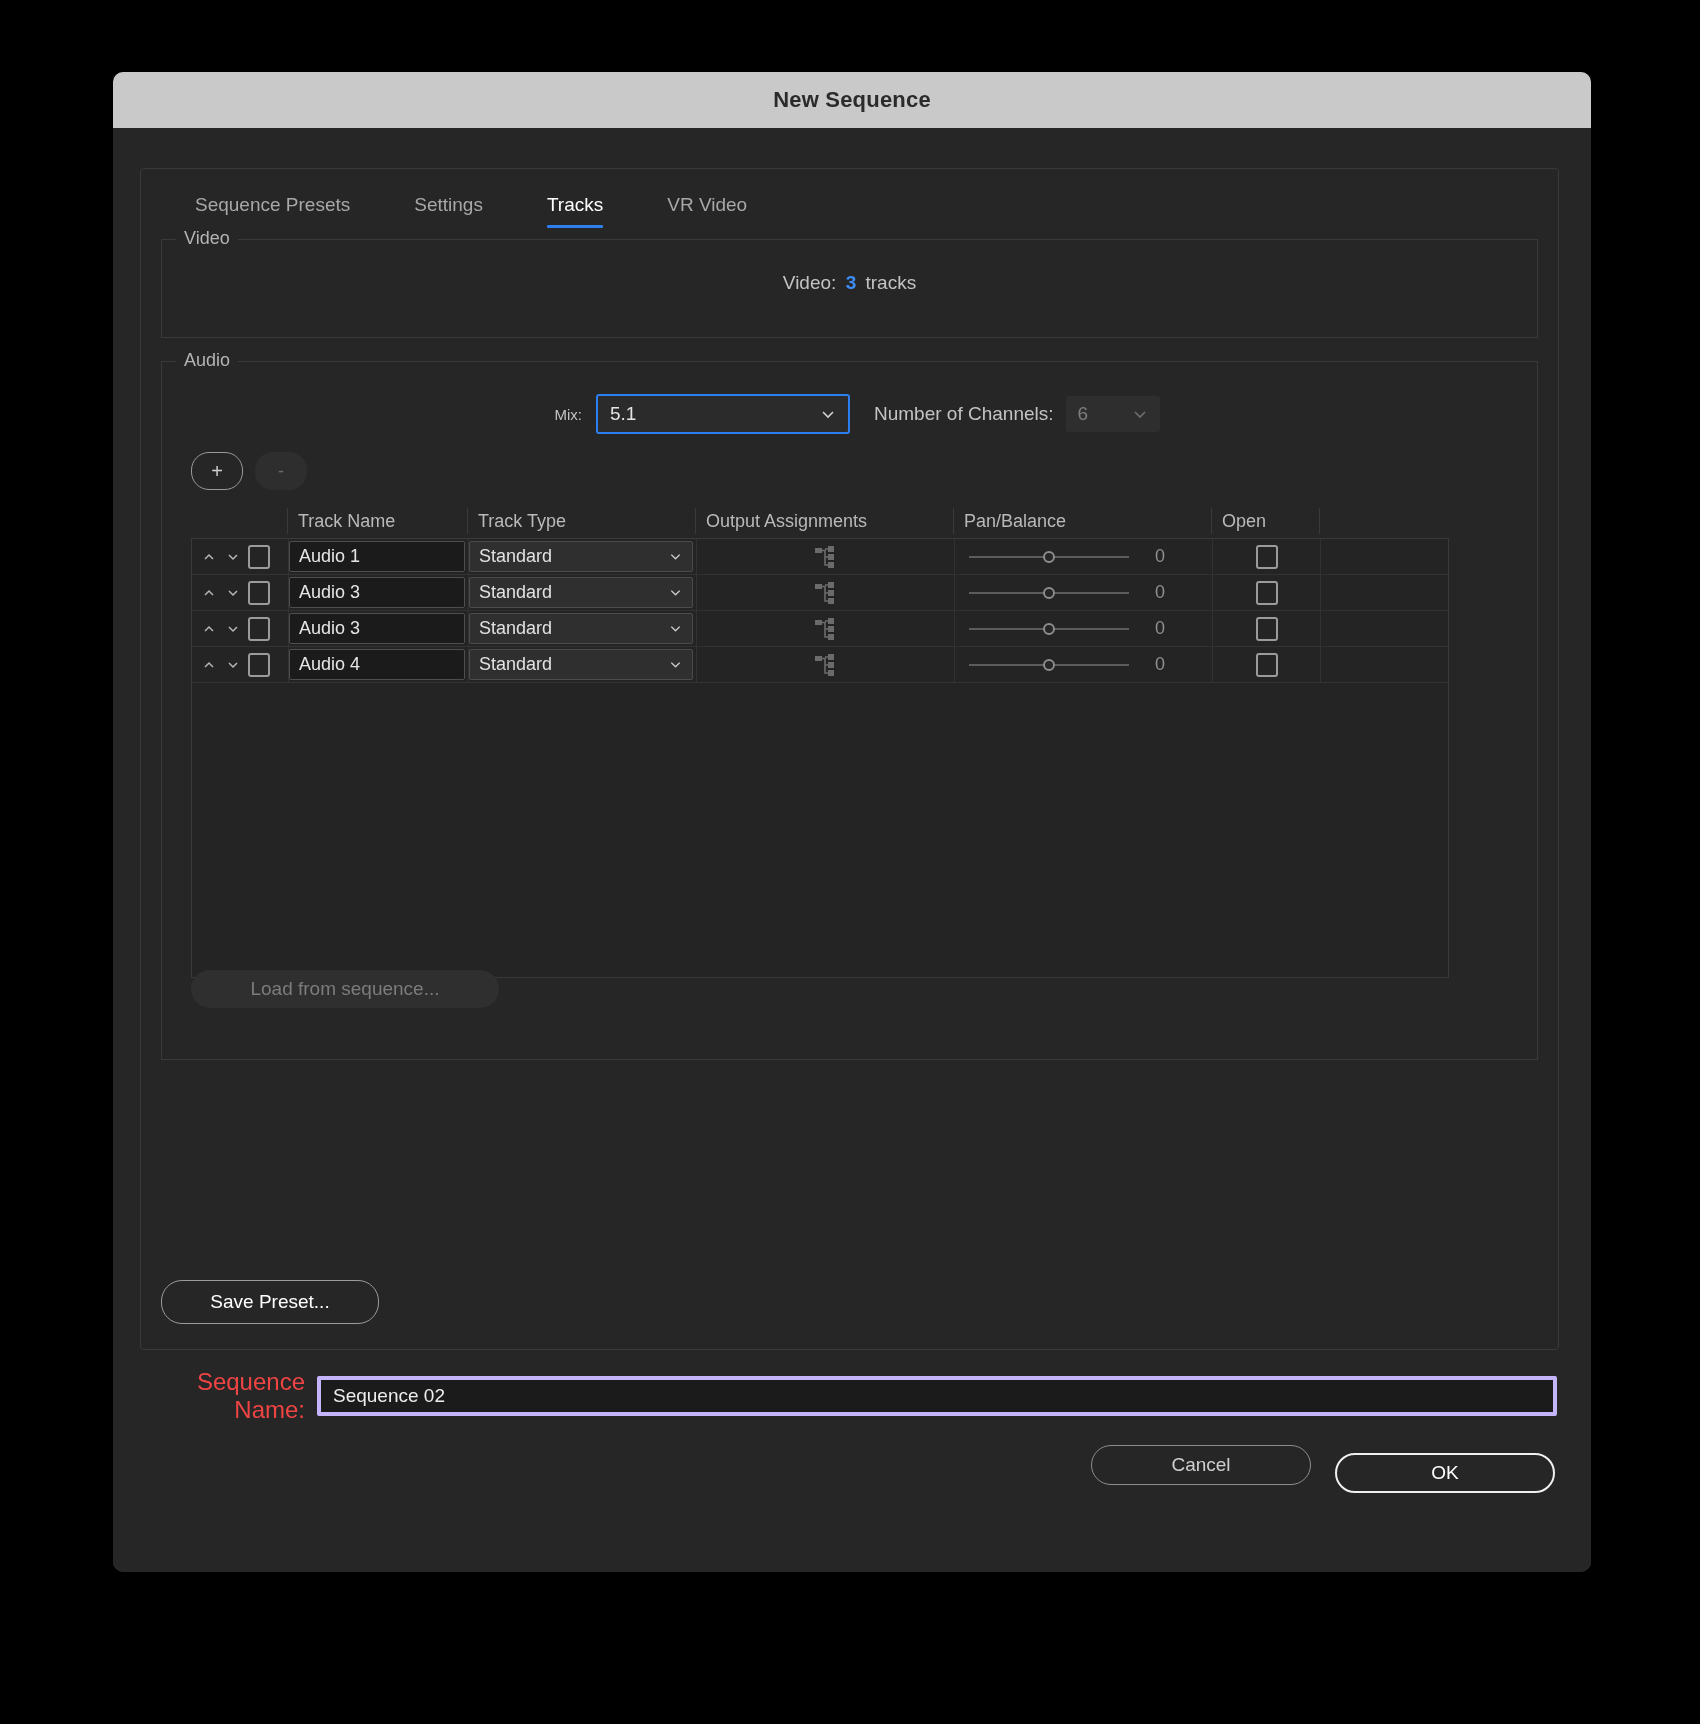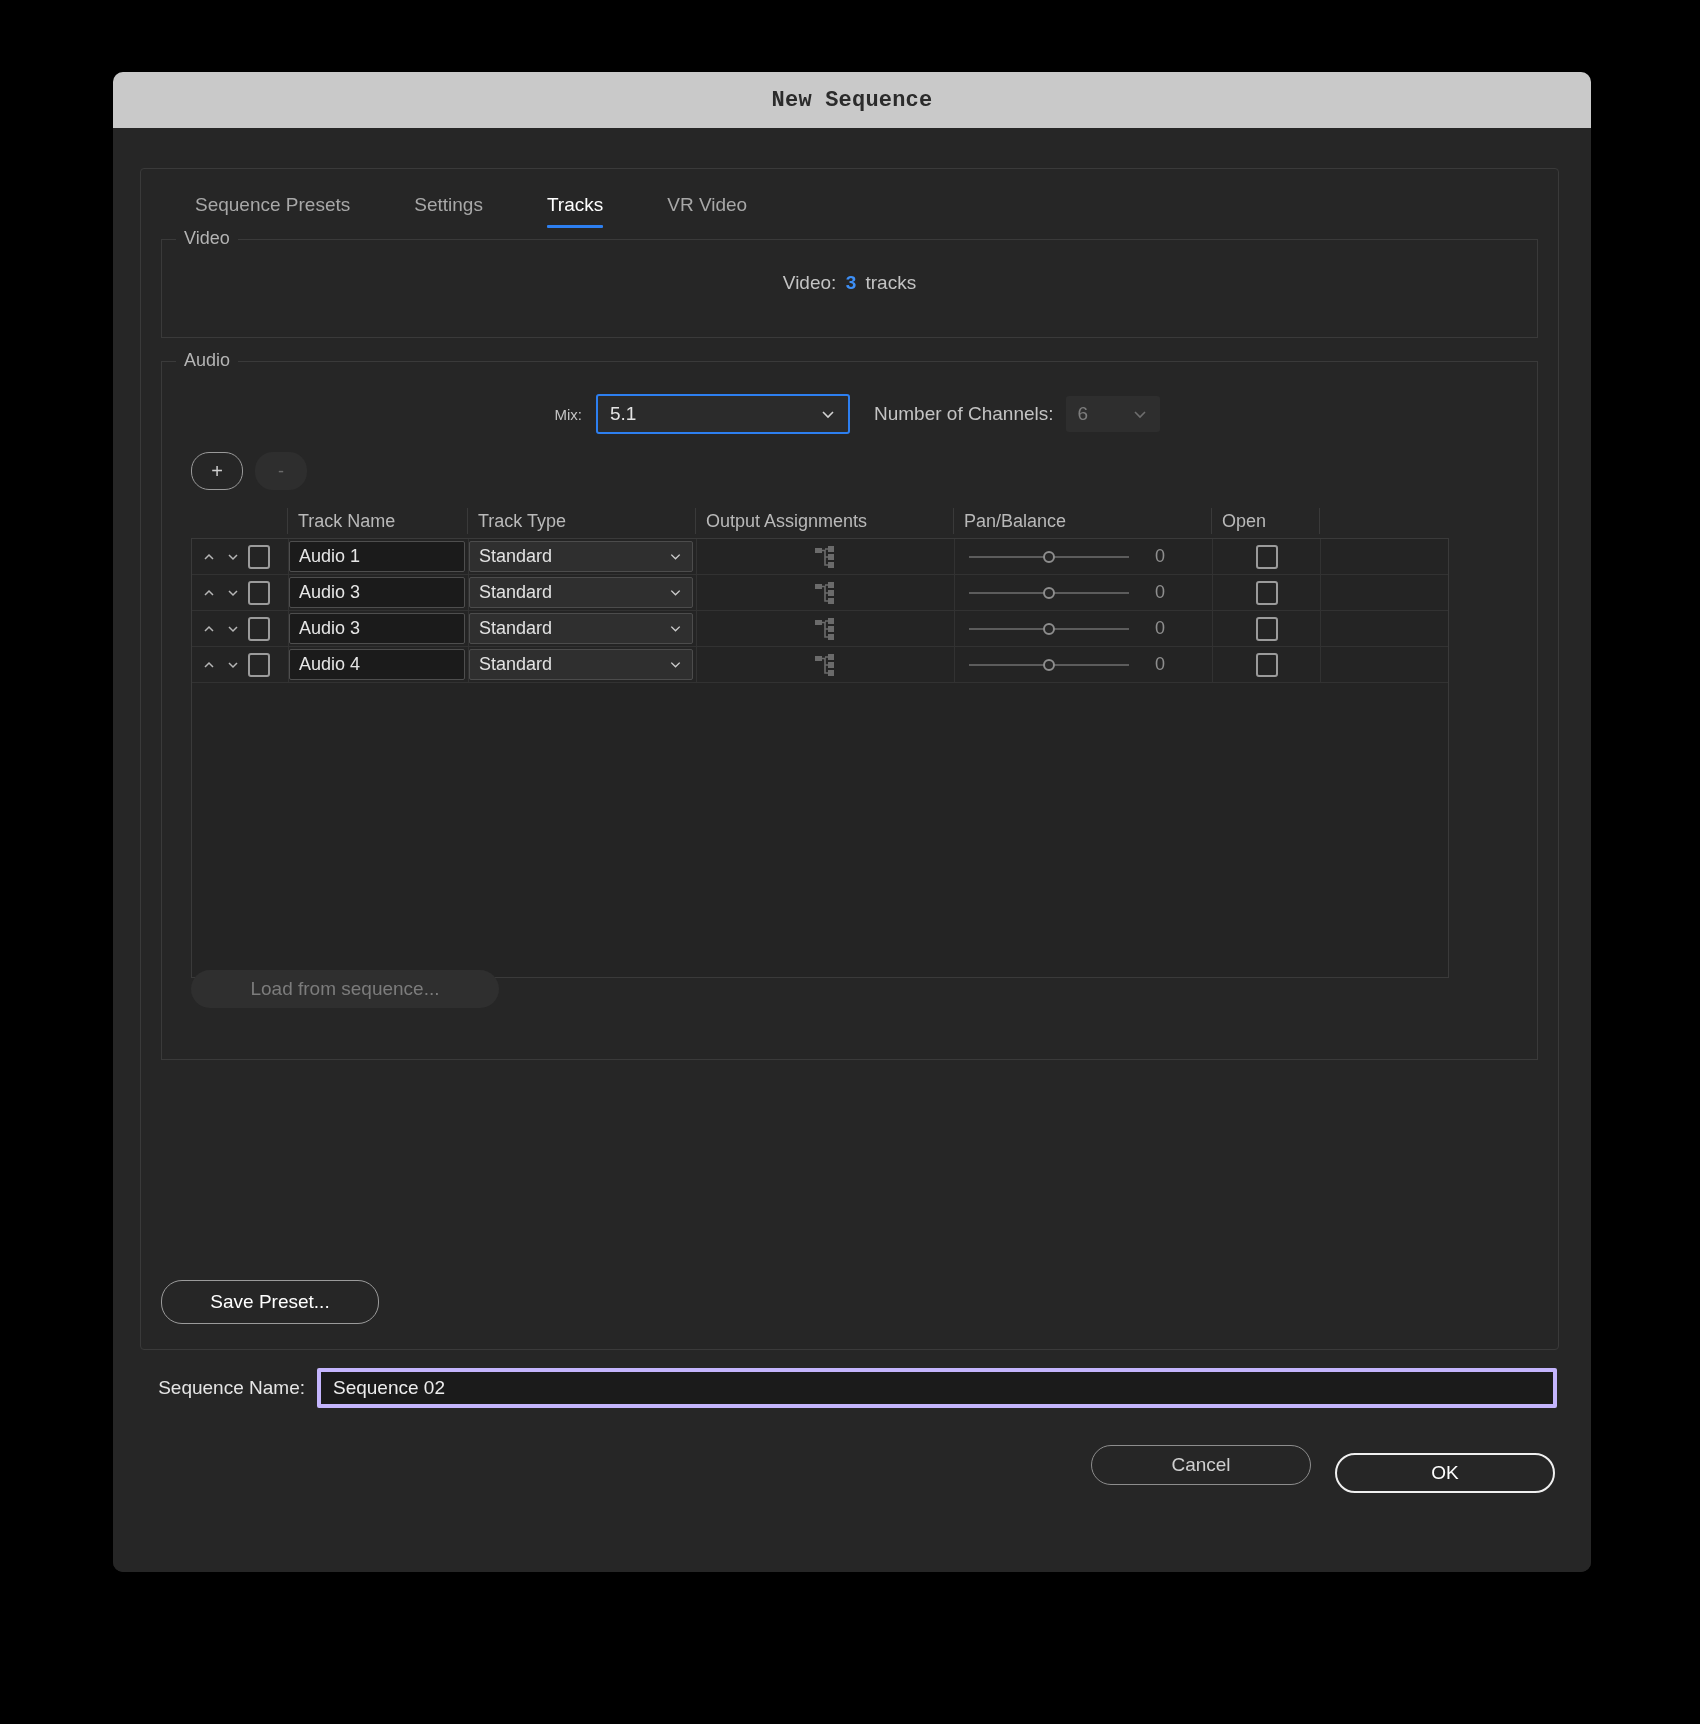--- a/index.html
+++ b/index.html
@@ -11,21 +11,21 @@
   }
   .screen{position:relative;width:1700px;height:1724px;background:#000;}
 
   
   .dialog{
     position:absolute;left:113px;top:72px;width:1478px;height:1500px;
     background:#262626;border-radius:10px;overflow:hidden;
     box-shadow:0 6px 30px rgba(0,0,0,.7);
   }
   .titlebar{
-    height:56px;background:#c9c9c9;display:flex;align-items:center;justify-content:center;font-family:Liberation Mono, monospace;
+    height:56px;background:#c9c9c9;display:flex;align-items:center;justify-content:center;
   }
   .titlebar .title{
     color:#2b2b2b;font-size:22px;font-weight:bold;letter-spacing:.2px;
   }
   .dialog-body{position:relative;height:1444px;background:#262626;}
 
   
   .panel{
     position:absolute;left:27px;top:40px;width:1417px;height:1180px;
     border:1px solid #3a3a3a;border-radius:4px;background:#262626;
@@ -136,21 +136,21 @@
 
   
   #save-preset-button{
     position:absolute;left:20px;top:1111px;width:216px;height:42px;border-radius:21px;
     border:1px solid #9b9b9b;background:transparent;color:#ffffff;font-size:19px;
     display:flex;align-items:center;justify-content:center;
   }
 
   
   .seqname-row{position:absolute;left:27px;top:1240px;width:1417px;display:flex;align-items:center;}
-  .seqname-label{color:#e5e5e5;font-size:19px;width:165px;text-align:right;}
+  .seqname-label{color:#ef4444;font-size:24px;width:165px;text-align:right;}
   #sequence-name-input{
     margin-left:12px;flex:1;height:40px;background:#1b1b1b;border:4px solid #c4b5fd;border-radius:2px;
     color:#ededed;font-size:19px;display:flex;align-items:center;padding-left:12px;box-sizing:border-box;
   }
 
   
   .footer{position:absolute;right:36px;top:1317px;display:flex;gap:24px;}
   .btn{
     height:40px;border-radius:20px;display:flex;align-items:center;justify-content:center;
     font-size:19px;box-sizing:border-box;

